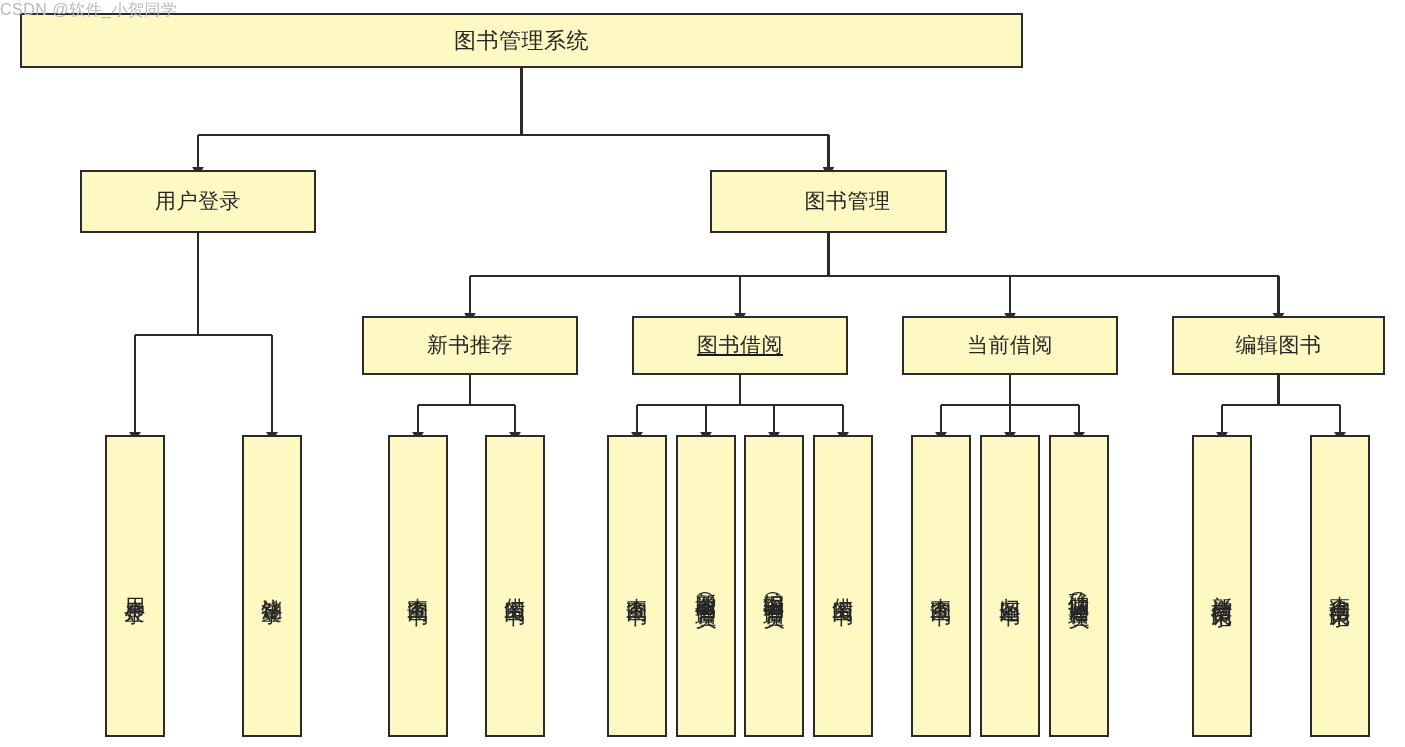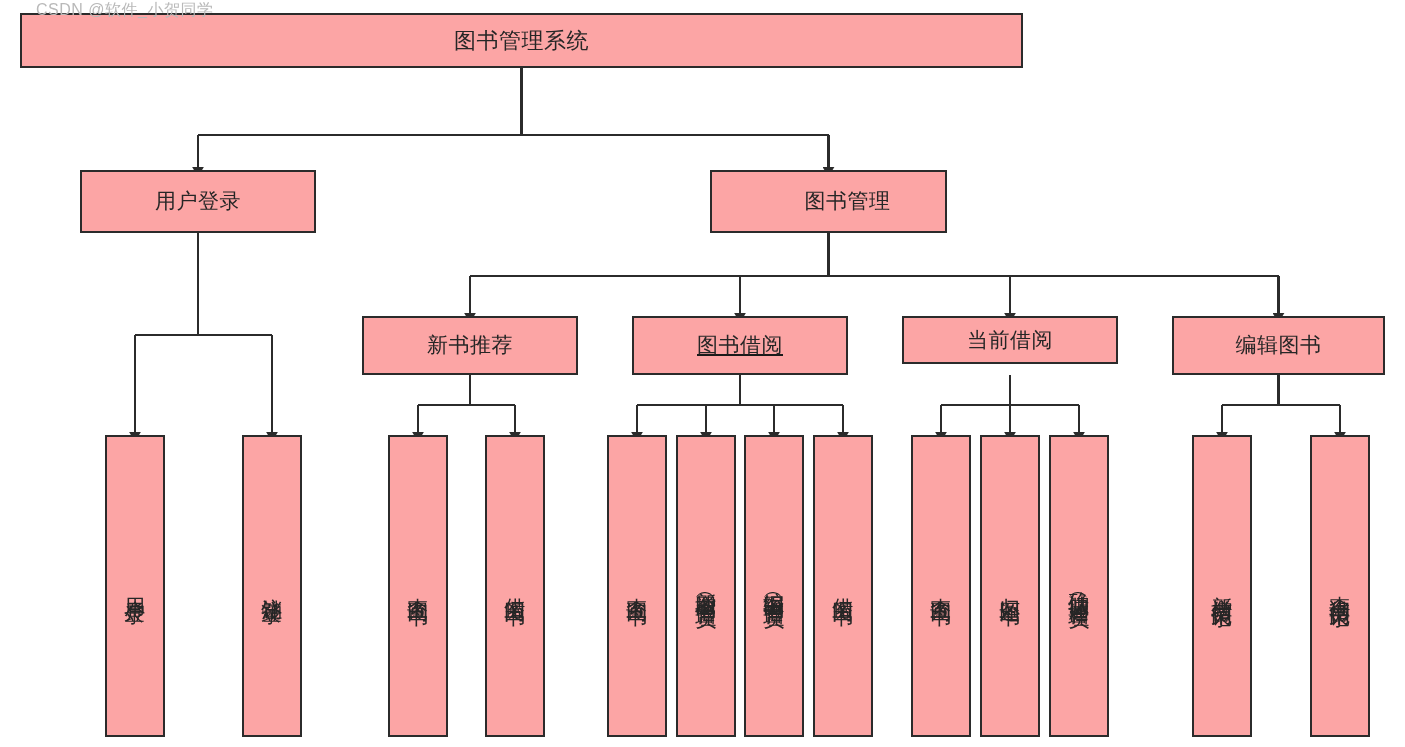--- a/index.html
+++ b/index.html
@@ -23,21 +23,21 @@
     position: absolute;
     left: 0;
     top: 0;
     width: 1405px;
     height: 747px;
     pointer-events: none;
   }
   .node-box {
     position: absolute;
     box-sizing: border-box;
-    background: #fca5a5;
+    background: #fef9c3;
     border: 2.5px solid #2b2b2b;
     display: flex;
     align-items: center;
     justify-content: center;
     overflow: hidden;
   }
   .node-label {
     display: block;
     text-align: center;
     color: #262626;
@@ -63,21 +63,20 @@
   .node-root .node-label {
     font-size: 22px;
   }
   .watermark {
     position: absolute;
     font-size: 16px;
     color: #b9b9b9;
     white-space: nowrap;
     letter-spacing: 0.5px;
     font-family: "Liberation Sans", "DejaVu Sans", sans-serif;
-    margin-left: 36px;
   }
 </style>
 </head>
 <body>
 
 <div id="diagram-canvas">
   <svg class="connector-layer" id="connector-layer" viewBox="0 0 1405 747" preserveAspectRatio="none" aria-hidden="true">
     <defs>
       <marker id="arrowhead" markerWidth="10" markerHeight="12" refX="1.2" refY="6" orient="auto" markerUnits="userSpaceOnUse">
         <path d="M0,0 L0,12 L10,6 z" fill="#2b2b2b"></path>
@@ -128,21 +127,21 @@
       </div>
       <div class="node-box node-horizontal" style="left: 710px; top: 170px; width: 237px; height: 63px; padding-left: 38px;">
         <span class="node-label">图书管理</span>
       </div>
       <div class="node-box node-horizontal" style="left: 362px; top: 316px; width: 216px; height: 59px;">
         <span class="node-label">新书推荐</span>
       </div>
       <div class="node-box node-horizontal" style="left: 632px; top: 316px; width: 216px; height: 59px; text-decoration: underline;">
         <span class="node-label">图书借阅</span>
       </div>
-      <div class="node-box node-horizontal" style="left: 902px; top: 316px; width: 216px; height: 48px;">
+      <div class="node-box node-horizontal" style="left: 902px; top: 316px; width: 216px; height: 59px;">
         <span class="node-label">当前借阅</span>
       </div>
       <div class="node-box node-horizontal" style="left: 1172px; top: 316px; width: 213px; height: 59px;">
         <span class="node-label">编辑图书</span>
       </div>
       <div class="node-box node-vertical" style="left: 105px; top: 435px; width: 60px; height: 302px;">
         <span class="node-label">用户登录</span>
       </div>
       <div class="node-box node-vertical" style="left: 242px; top: 435px; width: 60px; height: 302px;">
         <span class="node-label">注销登录</span>

